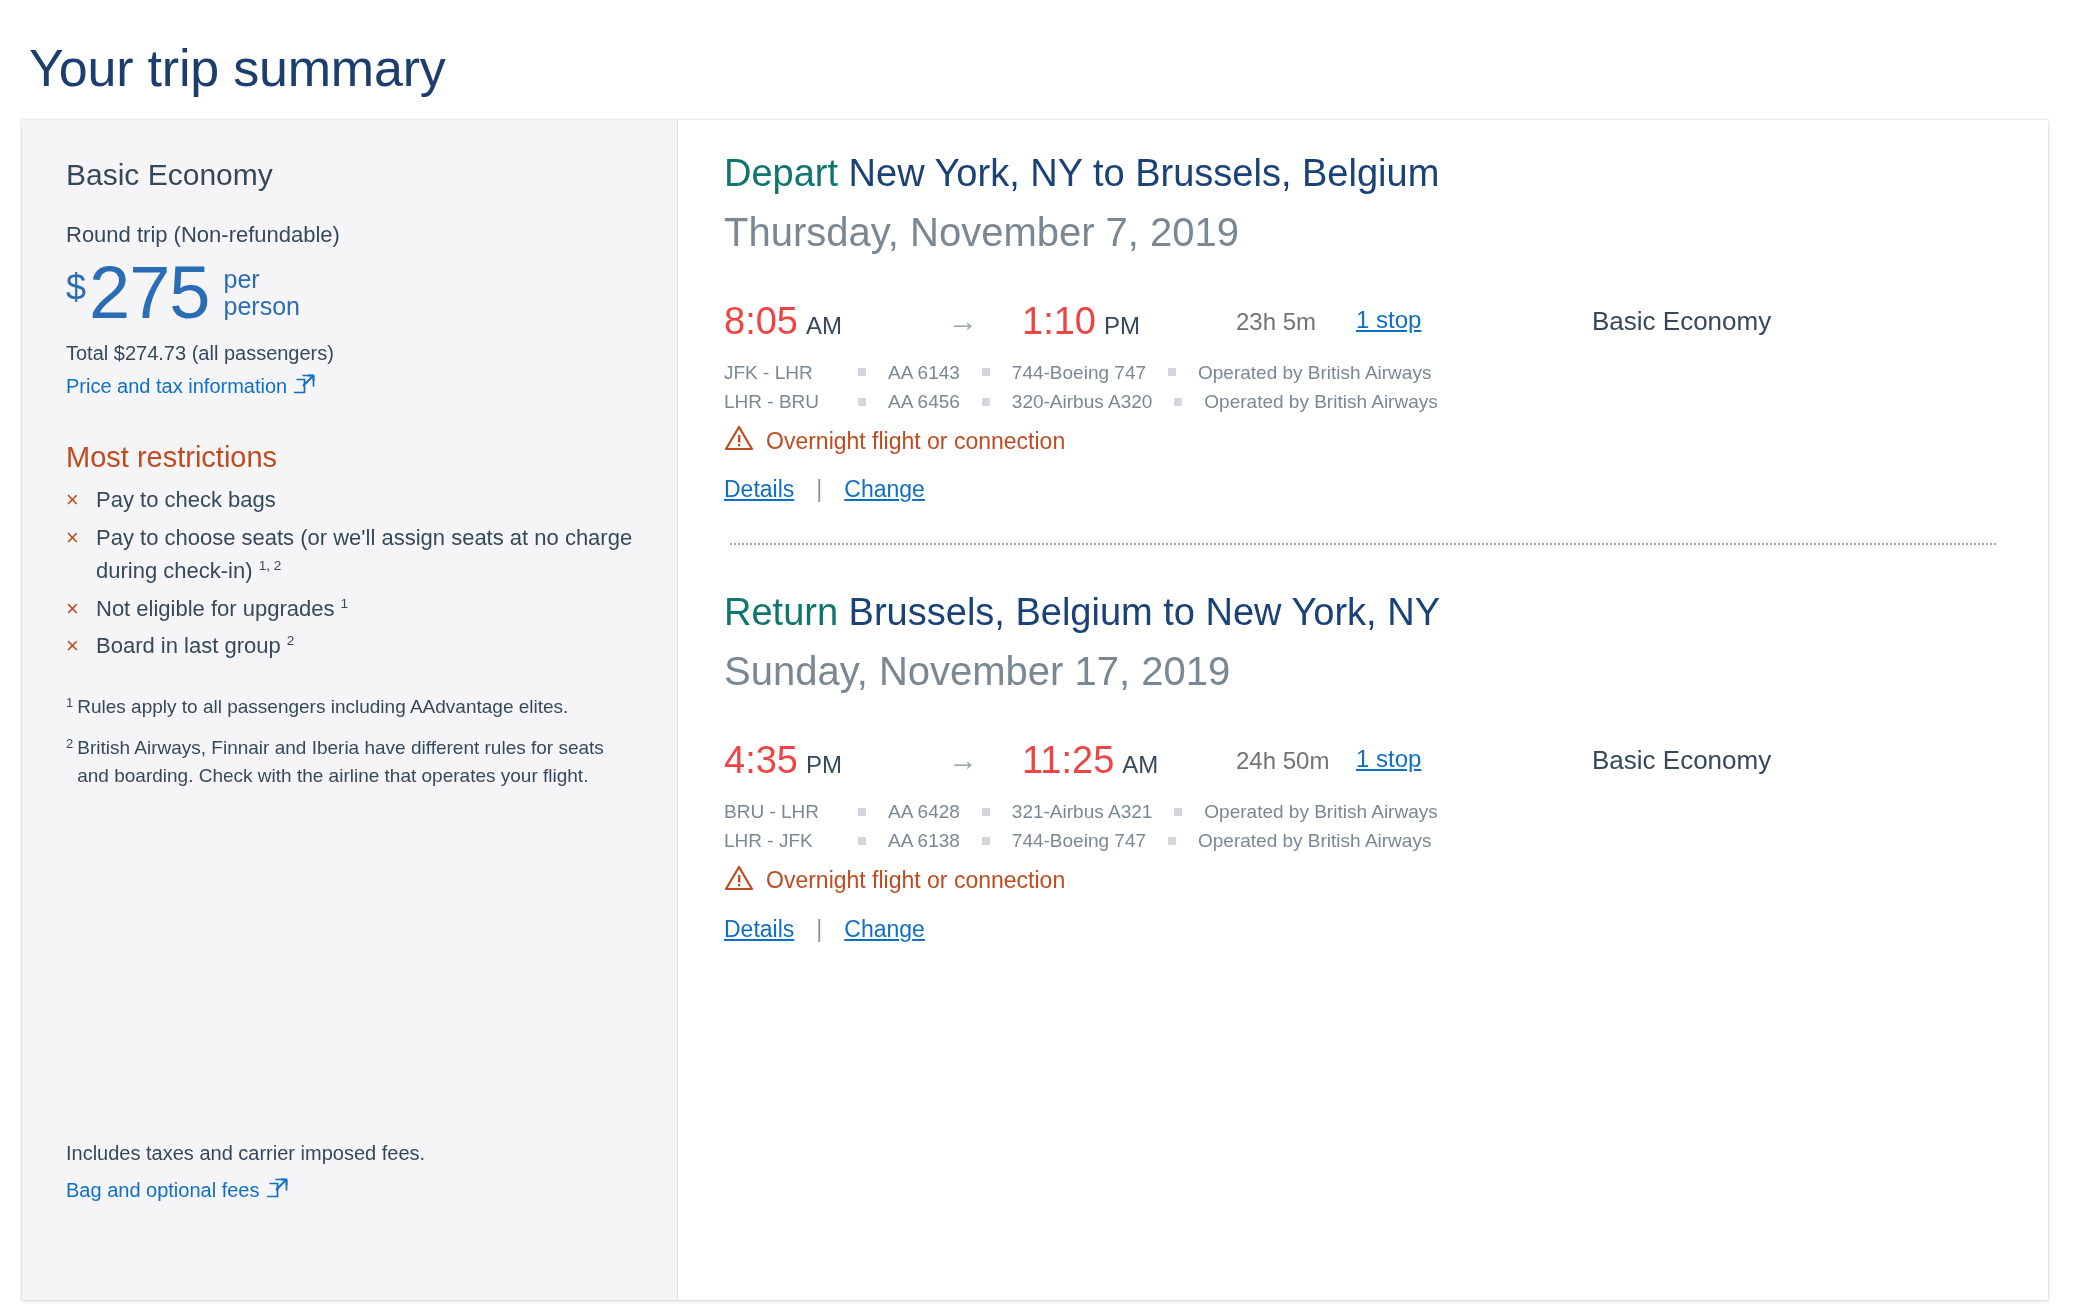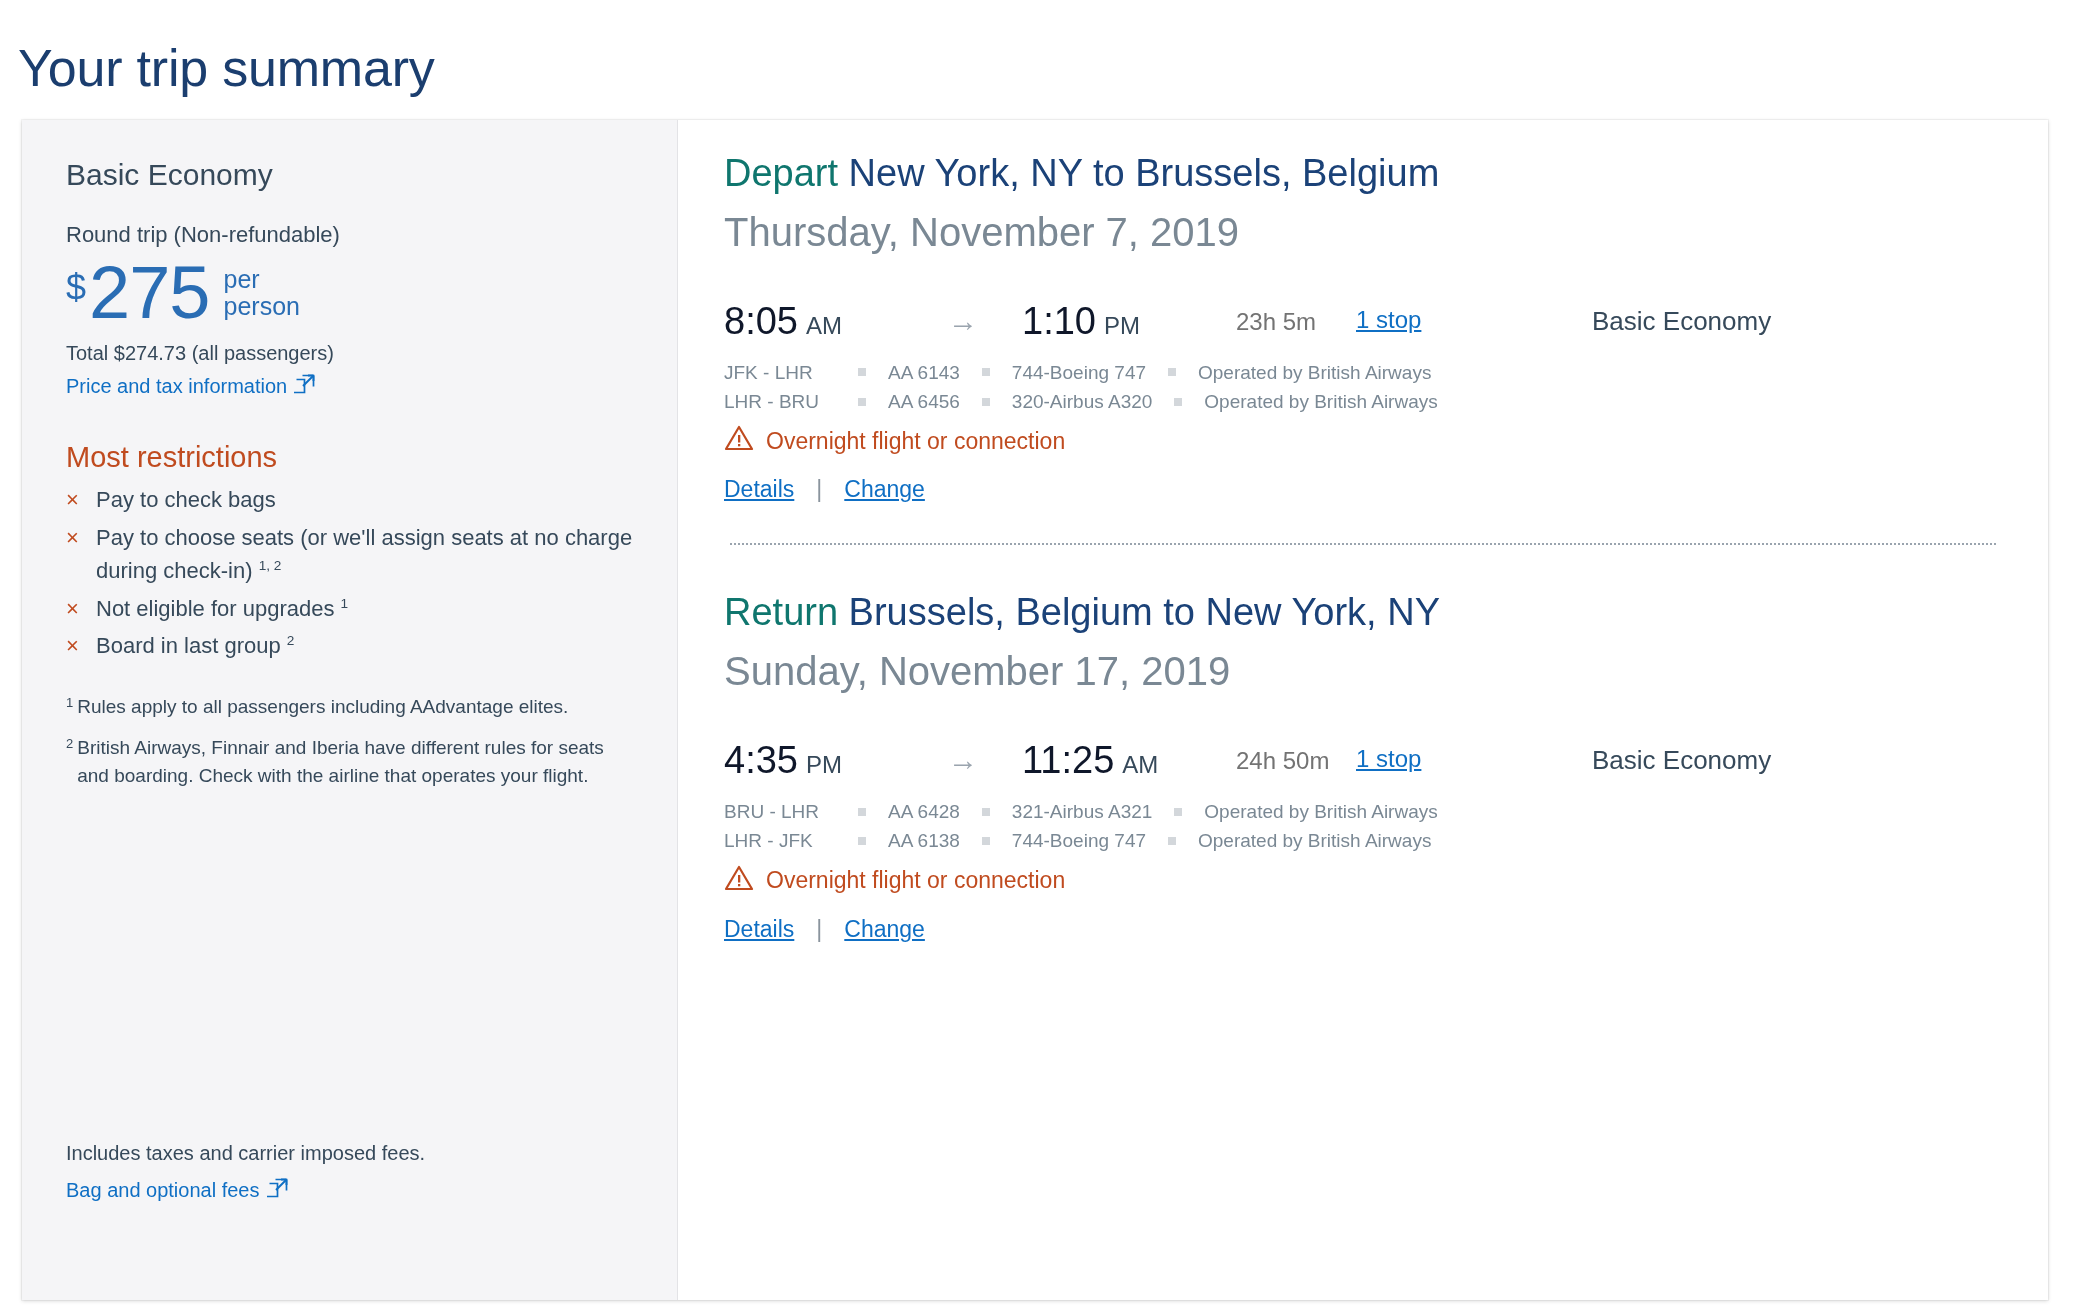--- a/index.html
+++ b/index.html
@@ -10,21 +10,21 @@
   body {
     width: 2082px;
     height: 1316px;
     font-family: "Liberation Sans", sans-serif;
     -webkit-font-smoothing: antialiased;
     overflow: hidden;
   }
 
   .page-title {
     position: absolute;
-    left: 18px;
+    left: 29px;
     top: 2px;
     font-size: 52px;
     font-weight: 400;
     color: #1B3E6F;
     letter-spacing: -0.2px;
     line-height: 1.2;
   }
 
   .summary-panel {
     position: absolute;
@@ -198,21 +198,21 @@
     align-items: flex-start;
     margin-top: 44px;
   }
   .time-block {
     display: flex;
     align-items: baseline;
     min-width: 0;
   }
   .time-big {
     font-size: 38px;
-    color: #0f172a;
+    color: #ef4444;
     line-height: 1;
   }
   .time-ampm {
     font-size: 24px;
     color: #36495A;
     margin-left: 8px;
     line-height: 1;
   }
   .arrow-cell {
     width: 118px;

